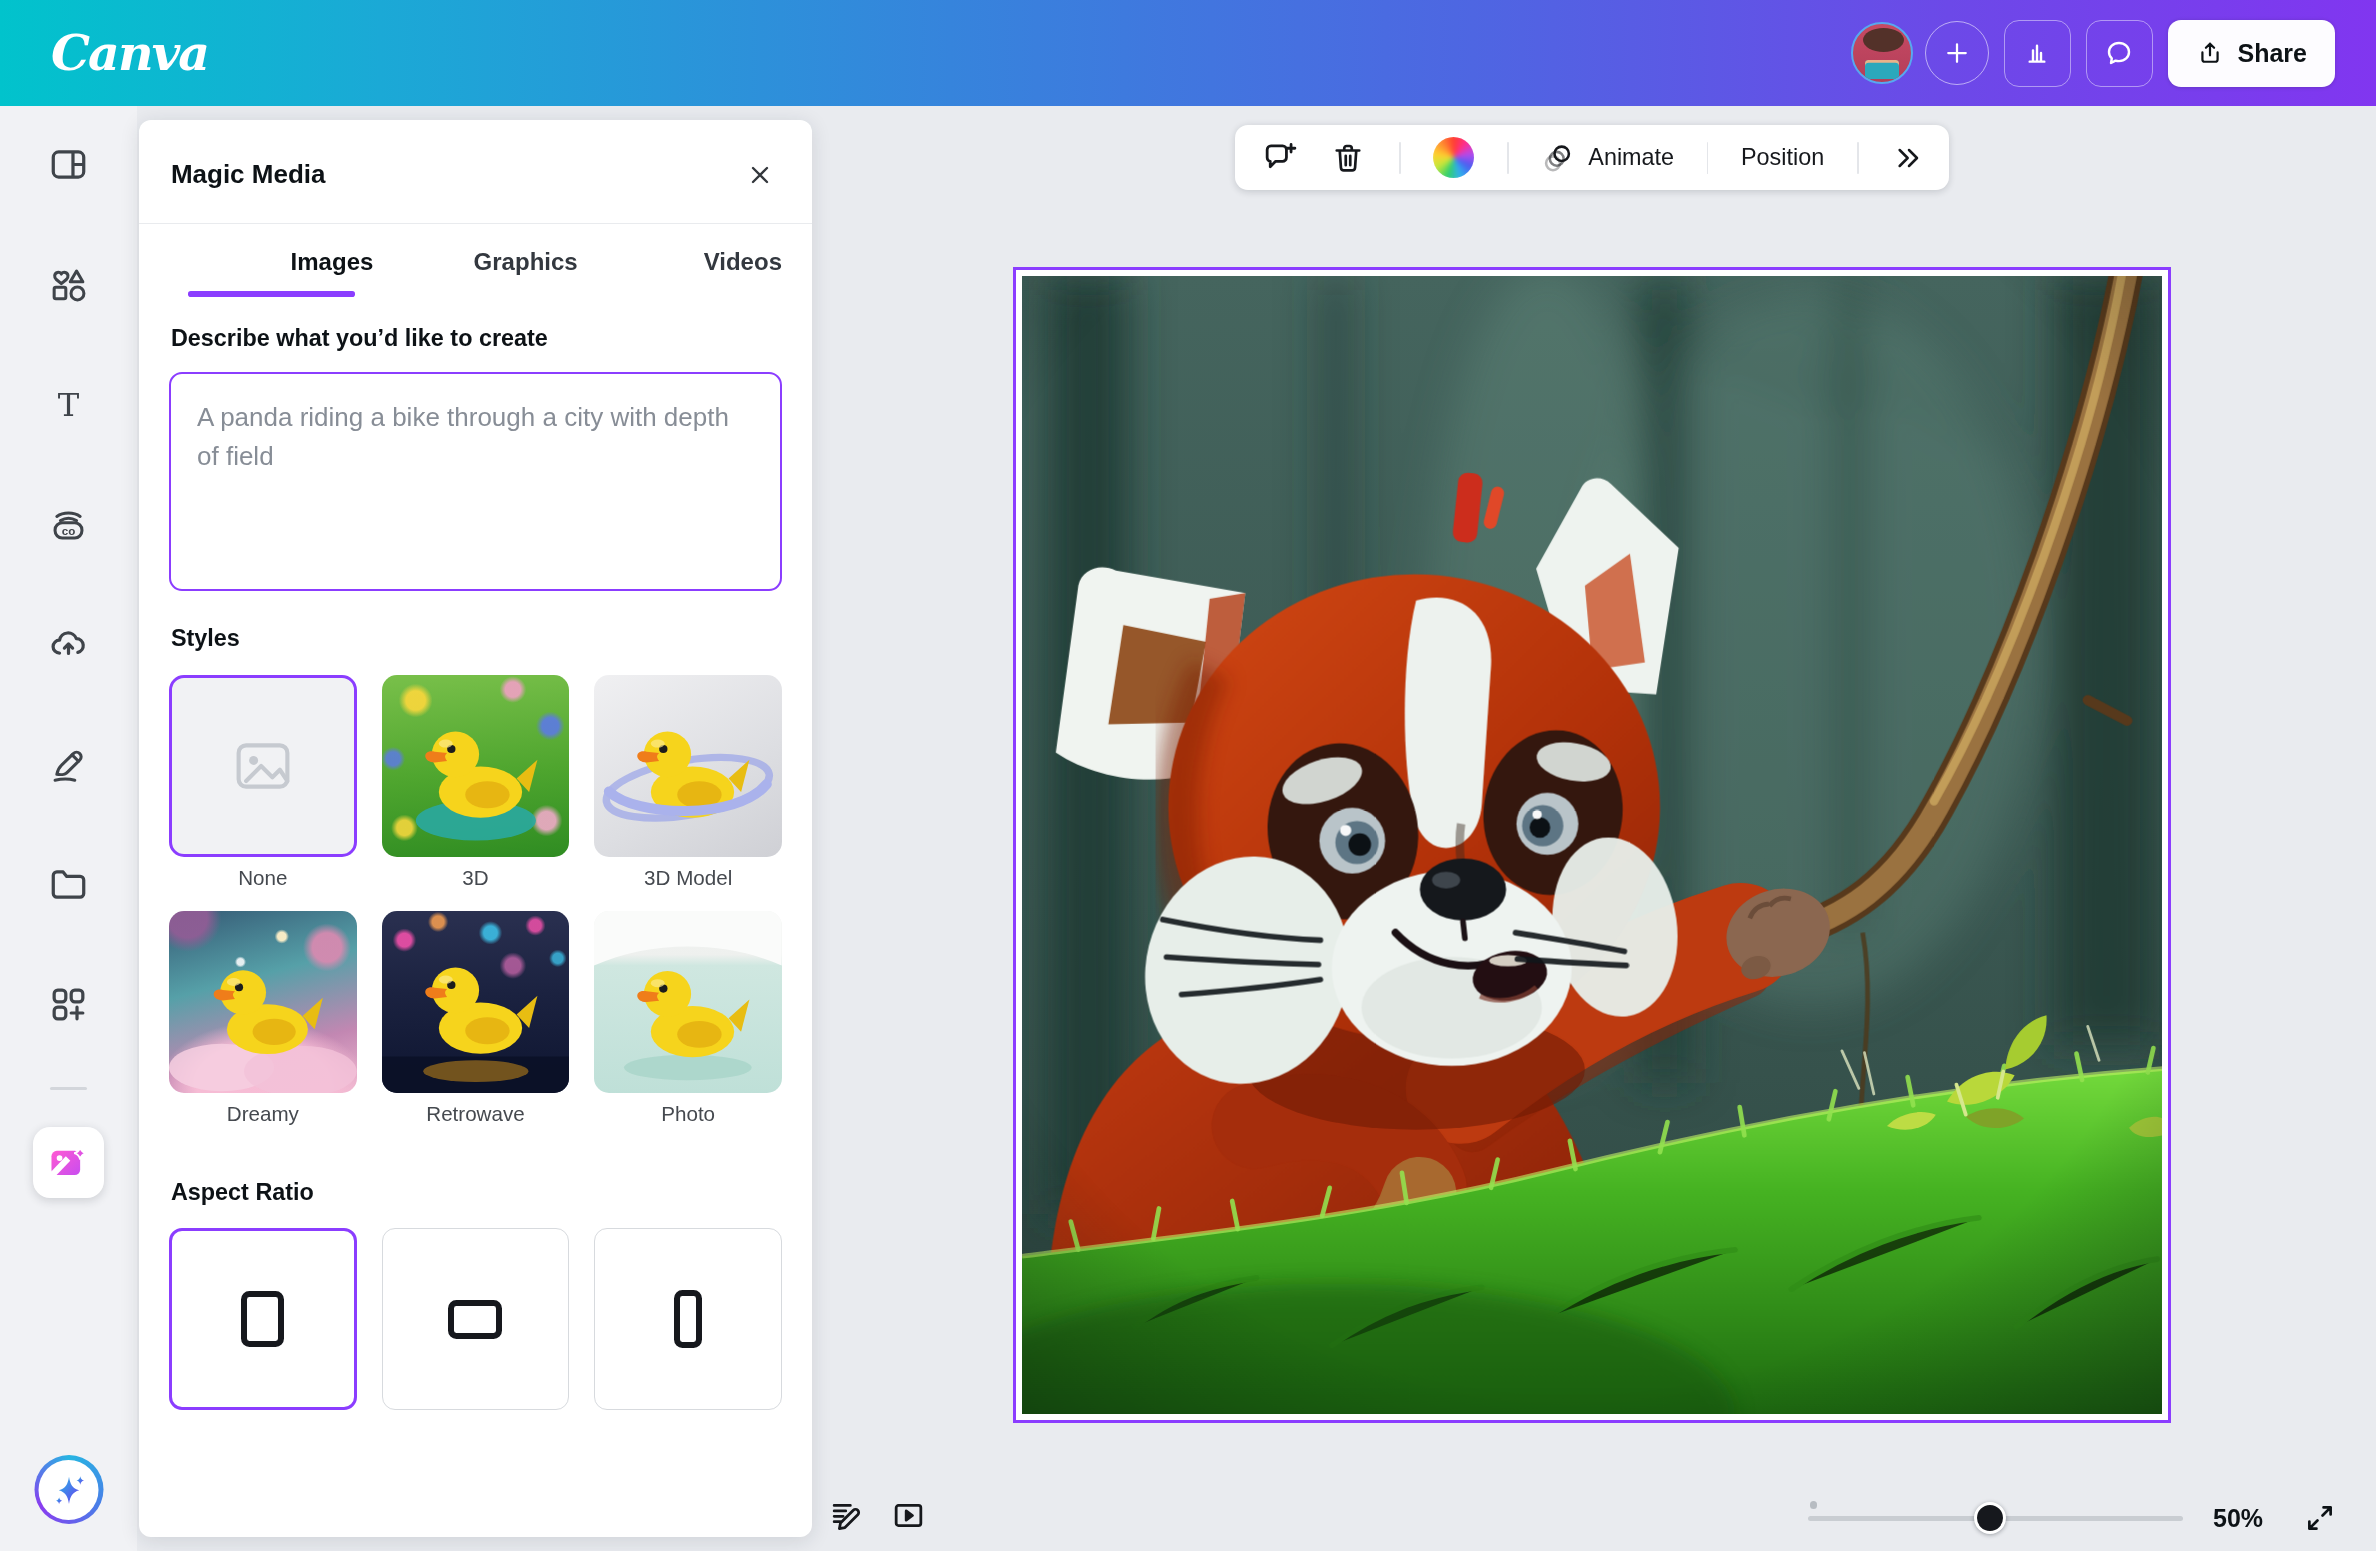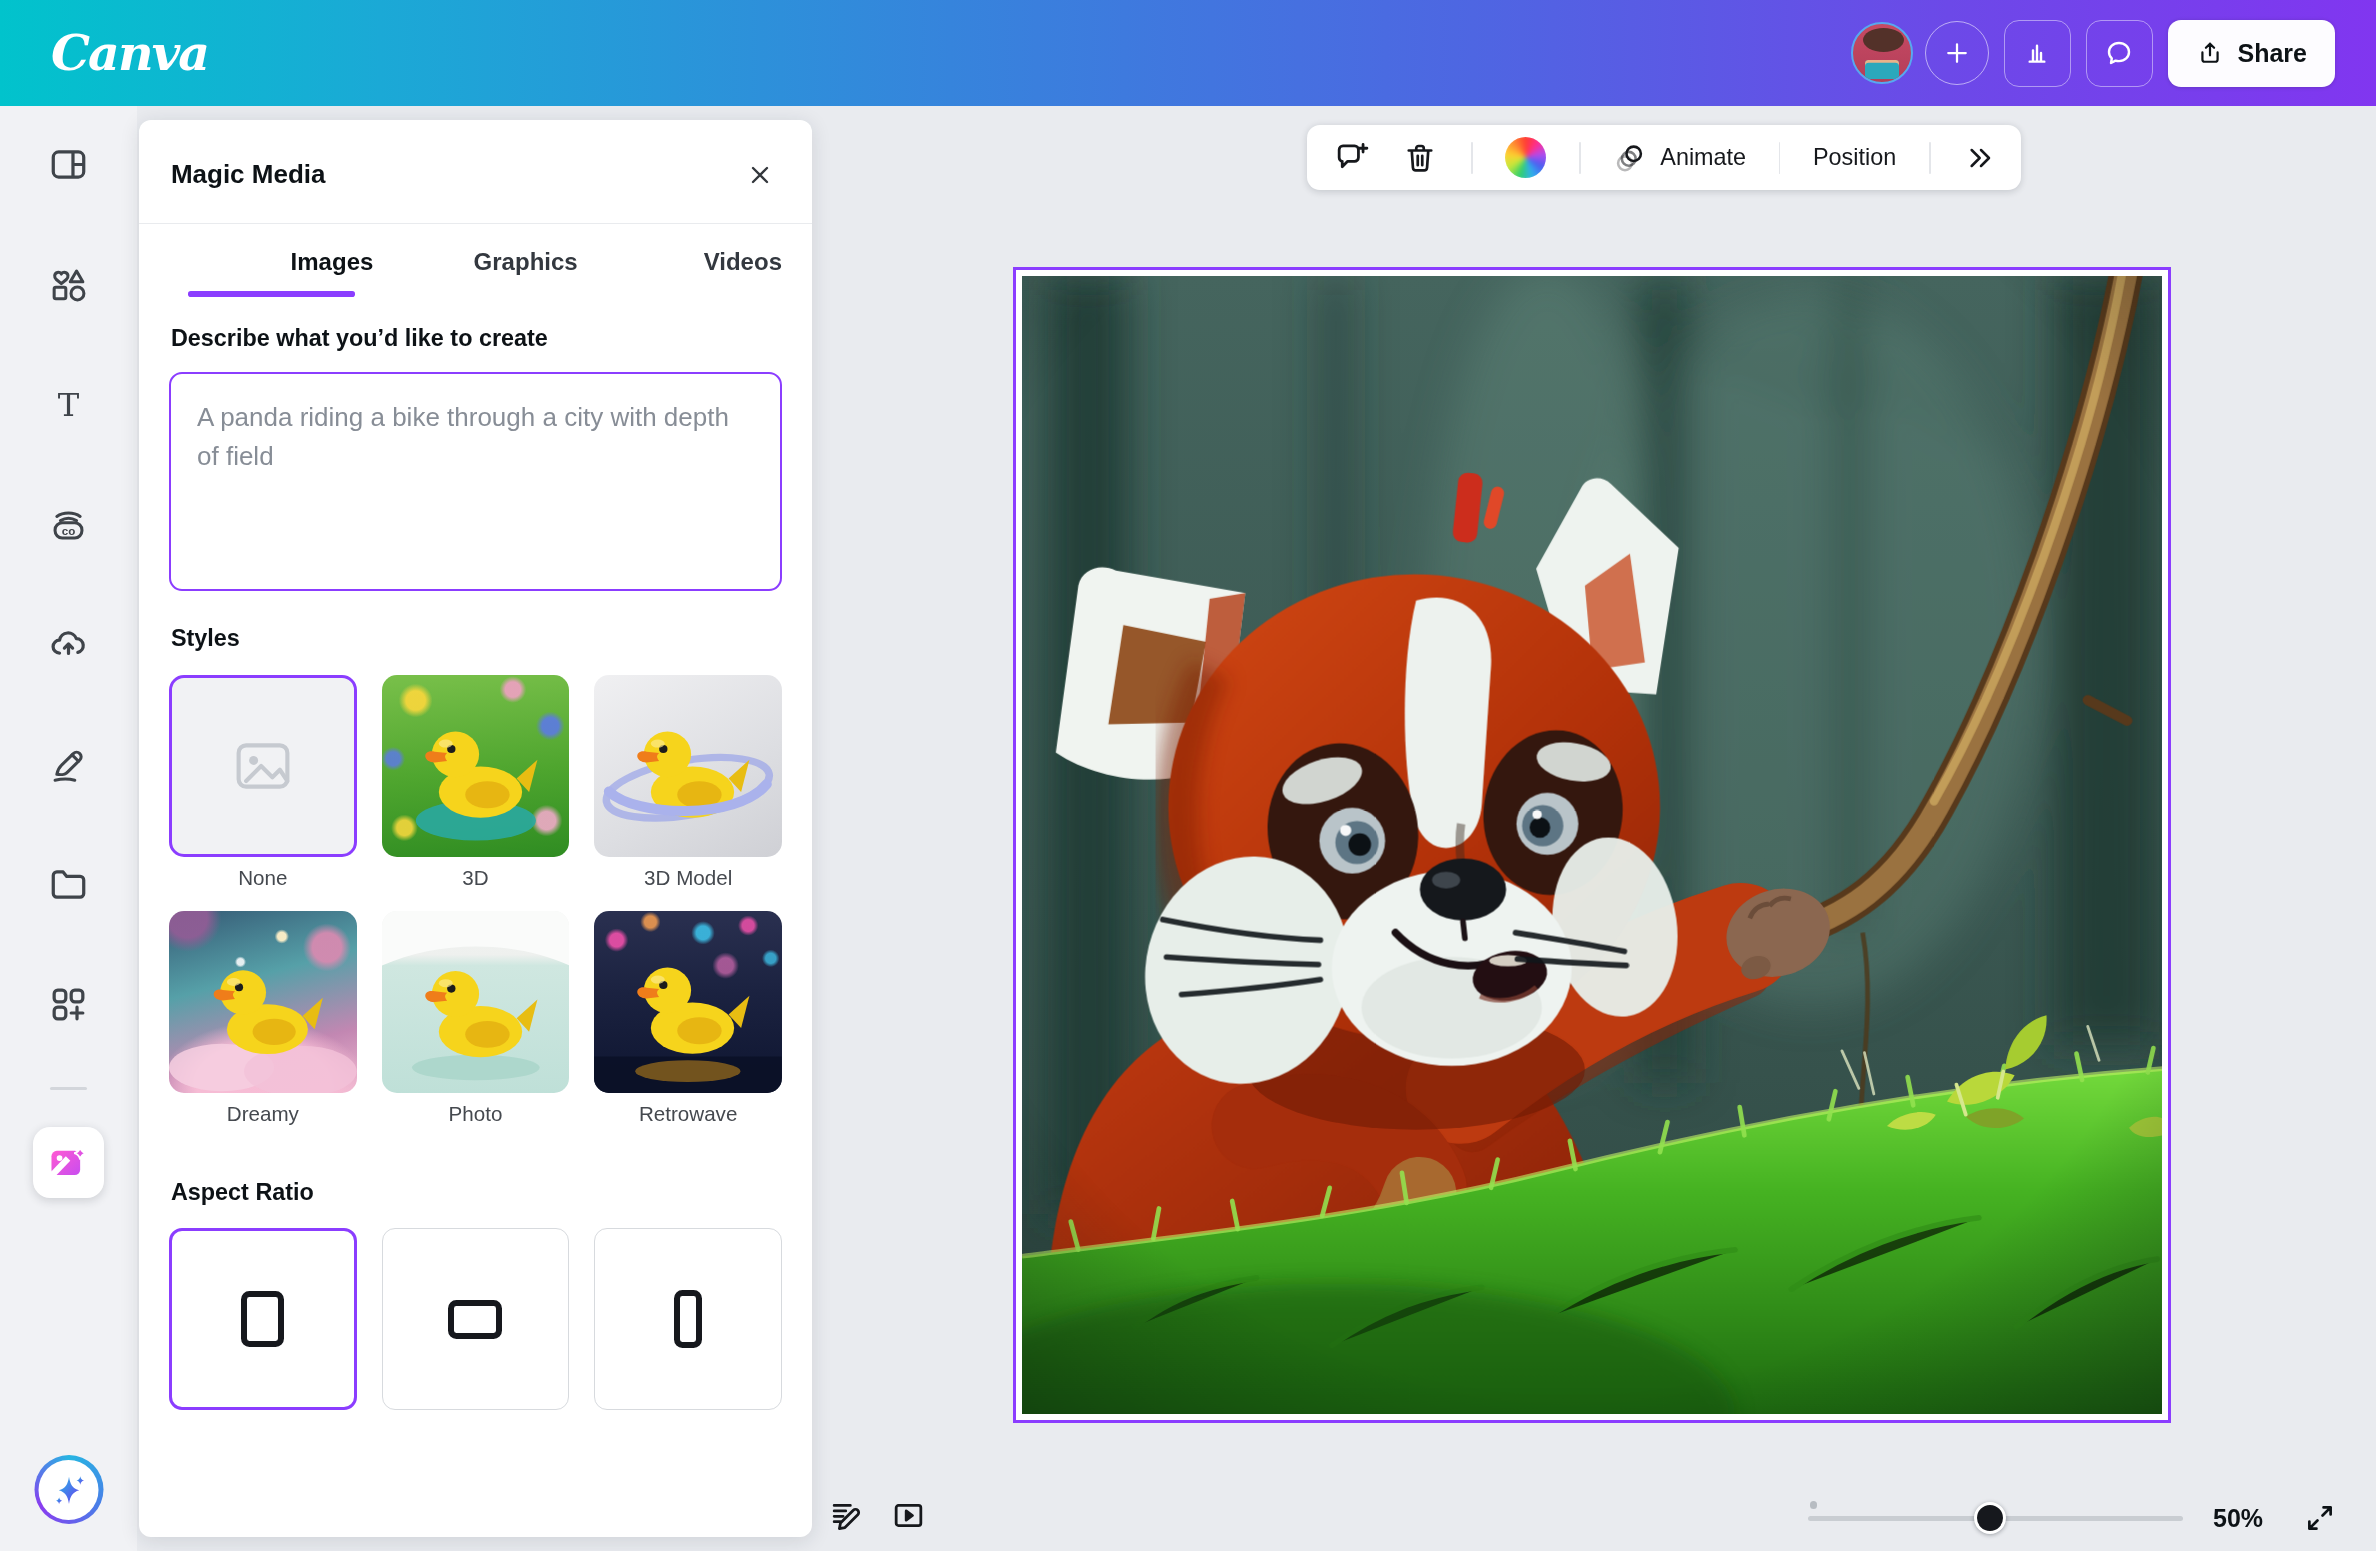--- a/index.html
+++ b/index.html
@@ -96,21 +96,21 @@
   .ar-label { margin:32px 1.9px 22.5px; }
   .ar-card { height:182px; border-radius:13px; background:#fff; border:1.9px solid #d7dade;
     display:flex; align-items:center; justify-content:center; cursor:pointer; }
   .ar-card.selected { border:3.7px solid #8b3dff; }
   .ar-glyph { border:6.6px solid #16181d; border-radius:8.4px; }
   .g-square { width:43px; height:56px; }
   .g-landscape { width:54px; height:39px; }
   .g-portrait { width:28px; height:58px; }
 
   
-  .canvas-toolbar { position:absolute; left:1307px; top:125px; width:714px; height:65px; background:#fff; border-radius:13px;
+  .canvas-toolbar { position:absolute; left:1235px; top:125px; width:714px; height:65px; background:#fff; border-radius:13px;
     box-shadow:0 1.9px 7.5px rgba(20,25,35,.16); display:flex; align-items:center; justify-content:space-between; padding:0 26px; z-index:15; }
   .tb-btn { display:flex; align-items:center; justify-content:center; color:#16181c; }
   .tb-sep { width:1.9px; height:32px; background:#e4e6ea; border-radius:0.9px; }
   .tb-text { font-size:23.4px; font-weight:500; color:#16181c; }
   .tb-group { display:flex; align-items:center; gap:11.2px; color:#16181c; }
   .color-wheel { width:41px; height:41px; border-radius:50%; overflow:hidden; position:relative; }
   .color-wheel span { position:absolute; inset:-3.7px; border-radius:50%; filter:blur(2.8px);
     background:conic-gradient(#ff3b30,#ff2d92,#b04cf0,#4a5df0,#30b0f0,#2fd06a,#c6e83a,#ffd130,#ff8a30,#ff3b30); }
 
   .sel-frame { position:absolute; left:1013px; top:267px; width:1158px; height:1156px; border:3.7px solid #8b3dff;
@@ -322,38 +322,38 @@
         <div class="style-card sc-dreamy">
           <svg class="sc-art" viewBox="0 0 100 100" preserveAspectRatio="none">
               <ellipse cx="28" cy="86" rx="28" ry="13" fill="#f6cfe0" opacity=".85"></ellipse>
               <ellipse cx="70" cy="88" rx="30" ry="14" fill="#f2c2d8" opacity=".8"></ellipse>
               <use href="#duck" x="15" y="16" width="72" height="72"></use>
             </svg>
         </div>
         <div class="style-name">Dreamy</div>
       </div>
       <div class="style-cell">
+        <div class="style-card sc-retro">
+          <svg class="sc-art" viewBox="0 0 100 100" preserveAspectRatio="none">
+              <rect x="0" y="80" width="100" height="20" fill="#0a1026" opacity=".85"></rect>
+              <ellipse cx="50" cy="88" rx="28" ry="6" fill="#c88a18" opacity=".55"></ellipse>
+              <use href="#duck" x="14" y="14" width="74" height="74"></use>
+            </svg>
+        </div>
+        <div class="style-name">Retrowave</div>
+      </div>
+      <div class="style-cell">
         <div class="style-card sc-photo">
           <svg class="sc-art" viewBox="0 0 100 100" preserveAspectRatio="none">
               <path d="M0 30 C30 16, 70 16, 100 30 L100 0 L0 0 Z" fill="#fafbfa"></path>
               <ellipse cx="50" cy="86" rx="34" ry="7" fill="#a8d4c8" opacity=".8"></ellipse>
               <use href="#duck" x="14" y="16" width="74" height="74"></use>
             </svg>
         </div>
         <div class="style-name">Photo</div>
-      </div>
-      <div class="style-cell">
-        <div class="style-card sc-retro">
-          <svg class="sc-art" viewBox="0 0 100 100" preserveAspectRatio="none">
-              <rect x="0" y="80" width="100" height="20" fill="#0a1026" opacity=".85"></rect>
-              <ellipse cx="50" cy="88" rx="28" ry="6" fill="#c88a18" opacity=".55"></ellipse>
-              <use href="#duck" x="14" y="14" width="74" height="74"></use>
-            </svg>
-        </div>
-        <div class="style-name">Retrowave</div>
       </div>
     </div>
 
     <div class="section-label ar-label">Aspect Ratio</div>
     <div class="grid3">
       <div class="ar-card selected">
         <span class="ar-glyph g-square"></span>
       </div>
       <div class="ar-card">
         <span class="ar-glyph g-landscape"></span>

